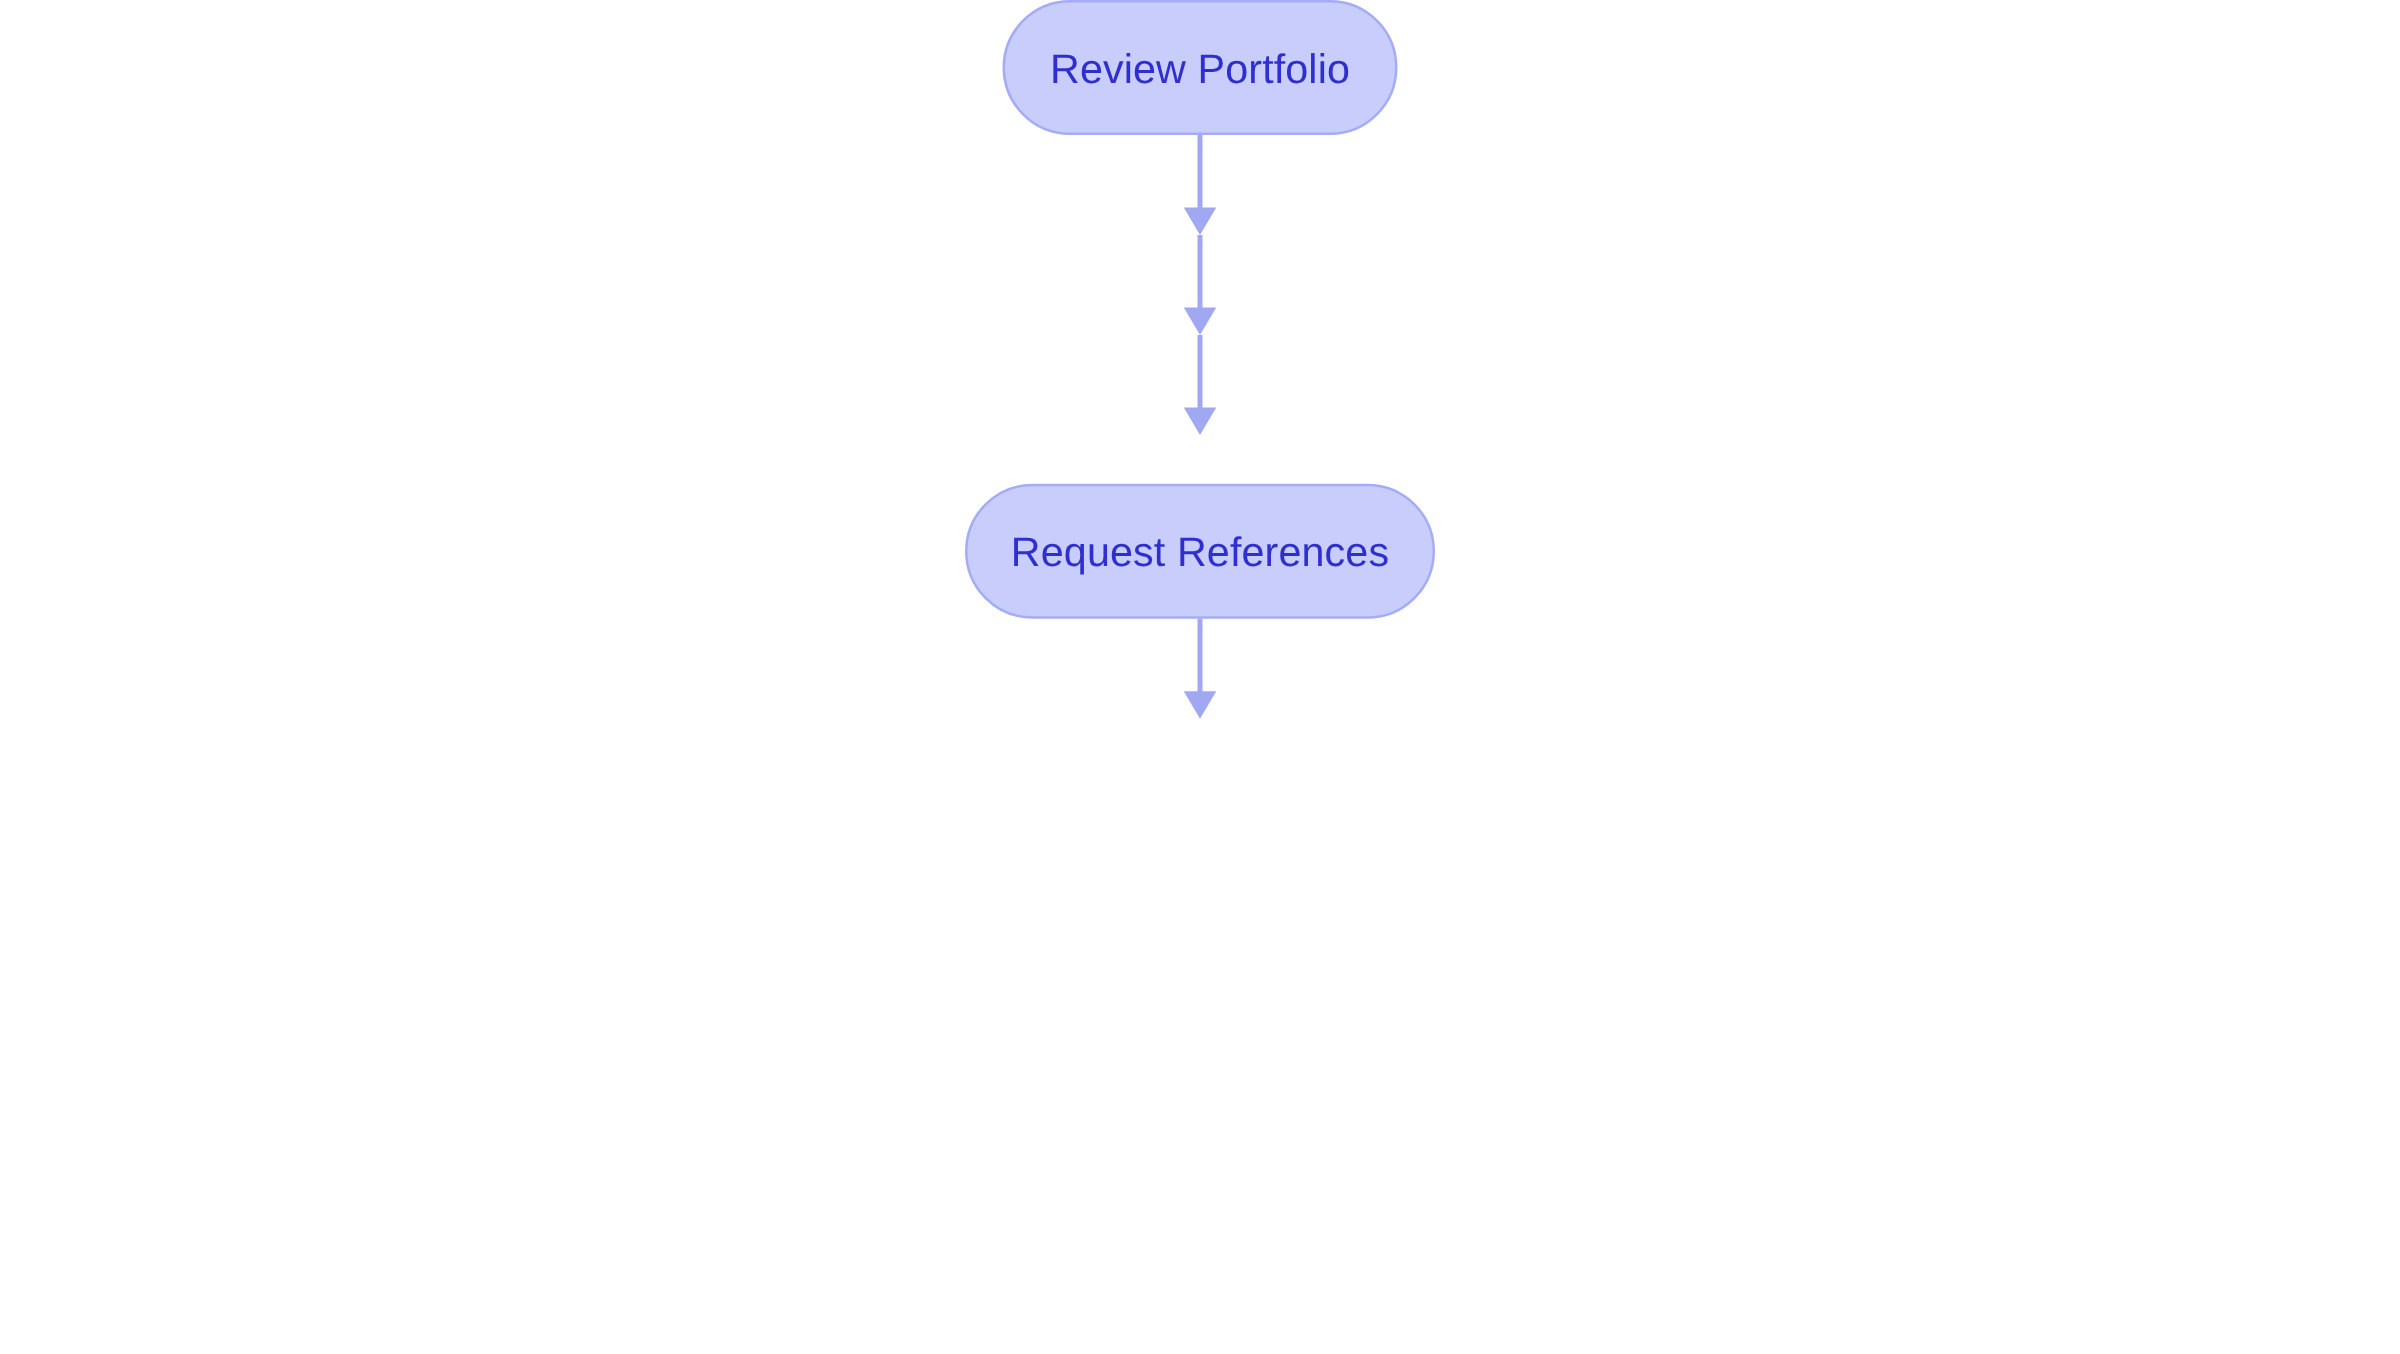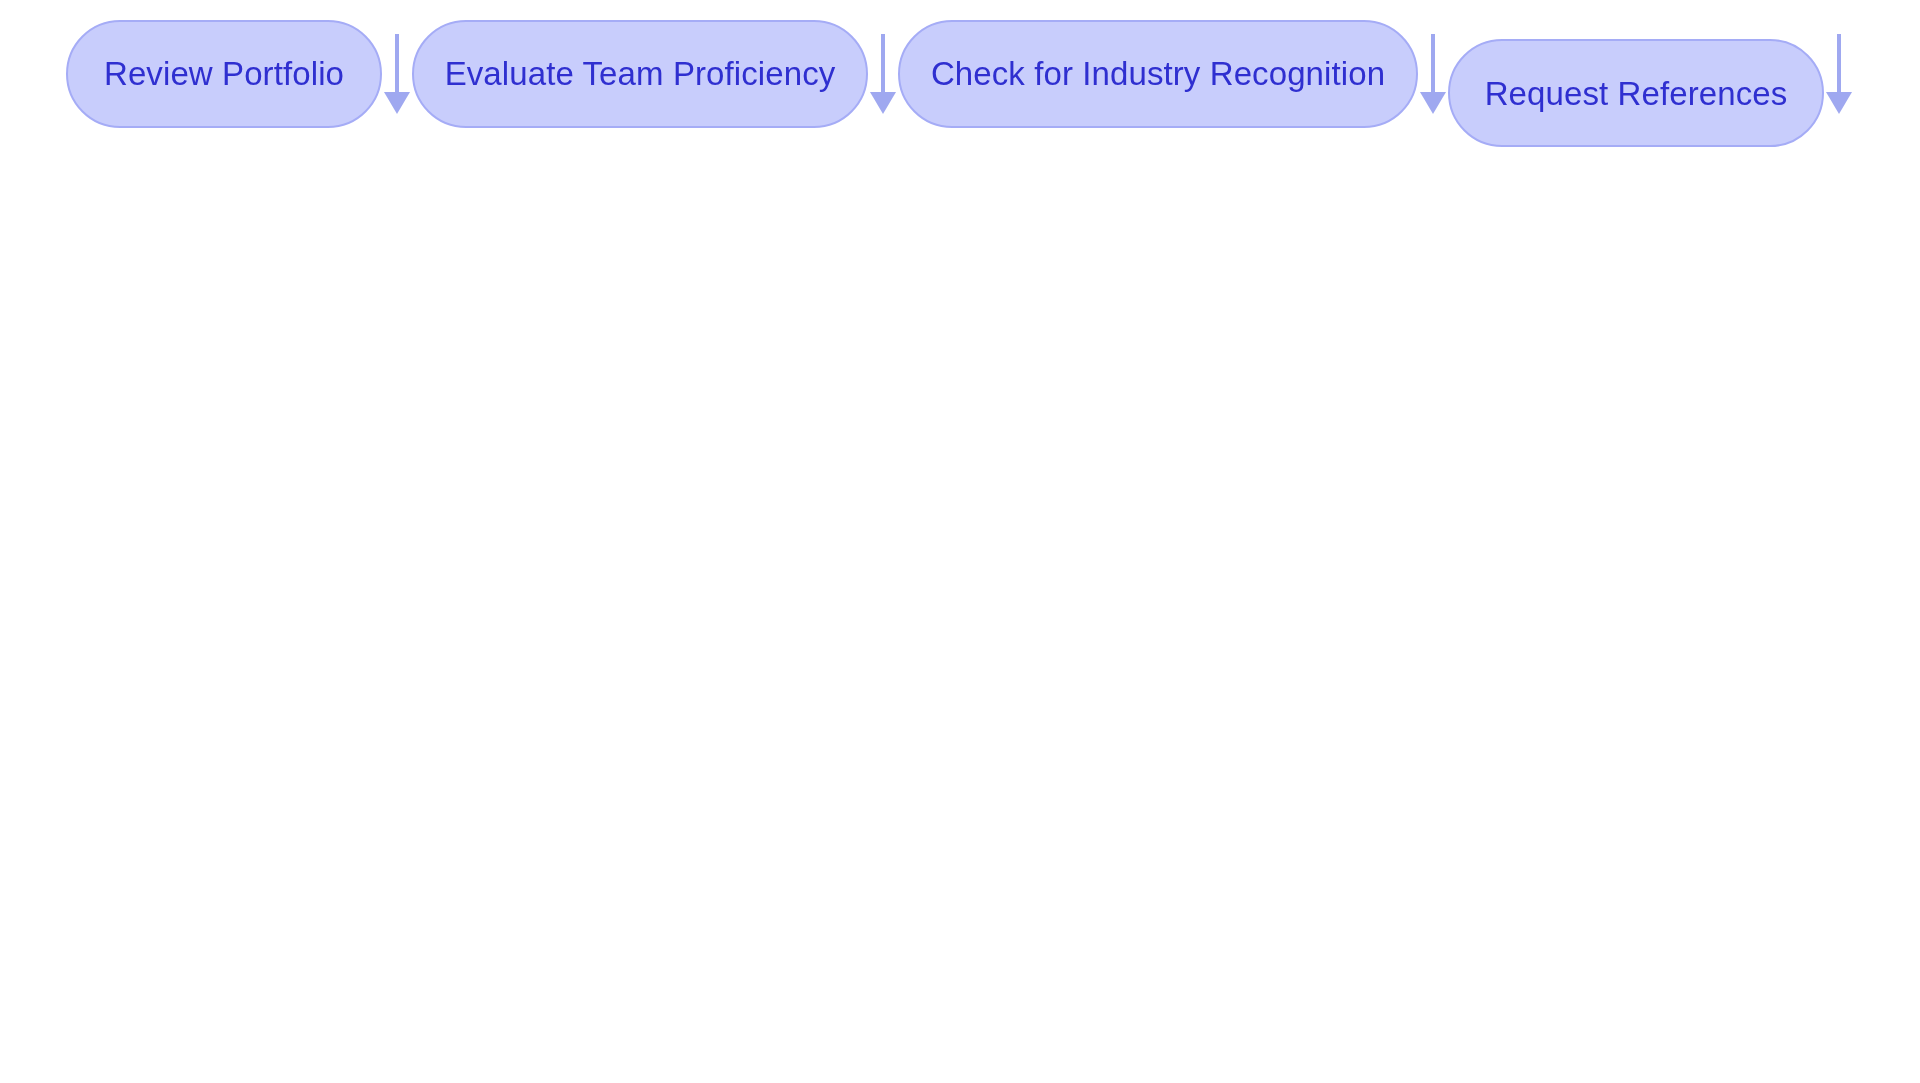--- a/index.html
+++ b/index.html
@@ -24,21 +24,21 @@
     flex-direction: column;
     align-items: center;
   }
 
   .flow-stack {
     position: absolute;
     left: 50%;
     transform: translateX(-50%);
     top: 0;
     display: flex;
-    flex-direction: row;
+    flex-direction: column;
     align-items: center;
   }
 
   .flow-node {
     box-sizing: border-box;
     height: 108px;
     border-radius: 9999px;
     background: #c8cdfc;
     border: 2px solid #a5acf6;
     color: #2f2fd0;
@@ -89,32 +89,26 @@
 
     <div class="flow-node" style="width:316px;">
       <span class="node-label">Review Portfolio</span>
     </div>
 
     <div class="flow-connector" style="height:80px;">
       <div class="connector-stem"></div>
       <div class="connector-head"></div>
     </div>
 
-    <div class="flow-node" style="width:456px;">
-      <span class="node-label">Evaluate Team Proficiency</span>
-    </div>
 
     <div class="flow-connector" style="height:80px;">
       <div class="connector-stem"></div>
       <div class="connector-head"></div>
     </div>
 
-    <div class="flow-node" style="width:520px;">
-      <span class="node-label">Check for Industry Recognition</span>
-    </div>
 
     <div class="flow-connector" style="height:80px;">
       <div class="connector-stem"></div>
       <div class="connector-head"></div>
     </div>
 
     <div class="flow-node" style="width:376px;margin-top:39px;">
       <span class="node-label">Request References</span>
     </div>
 

